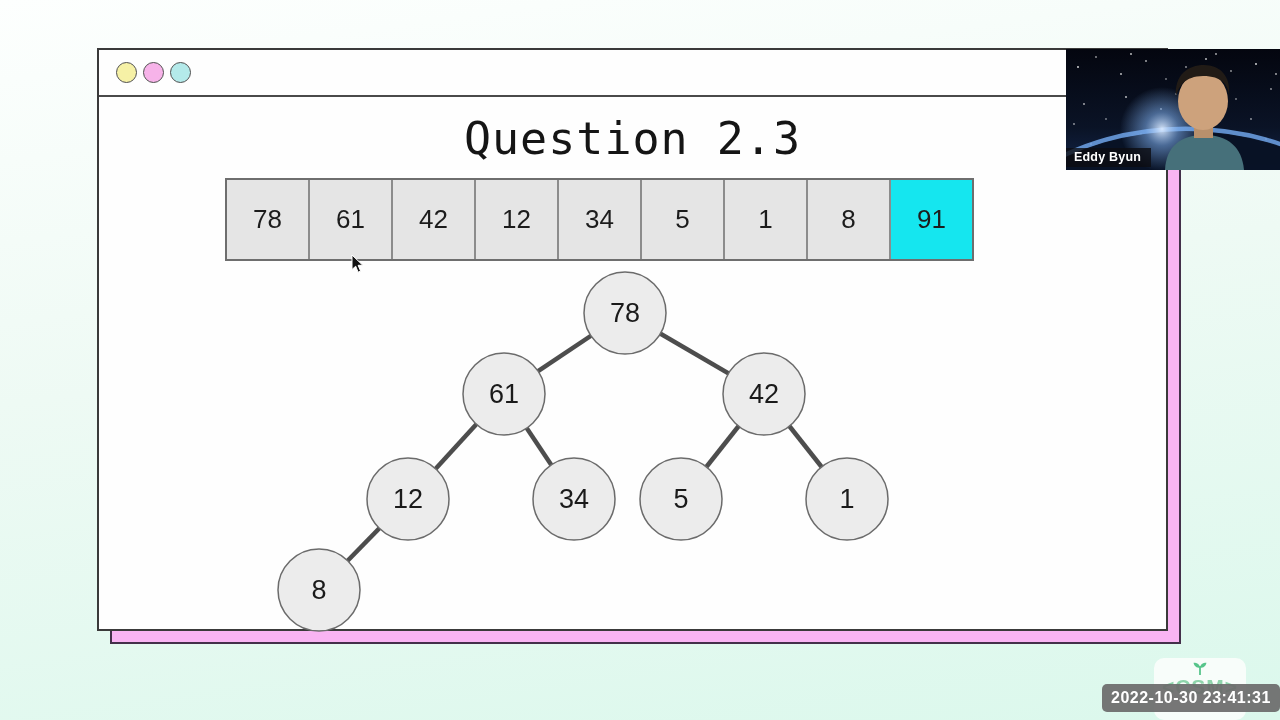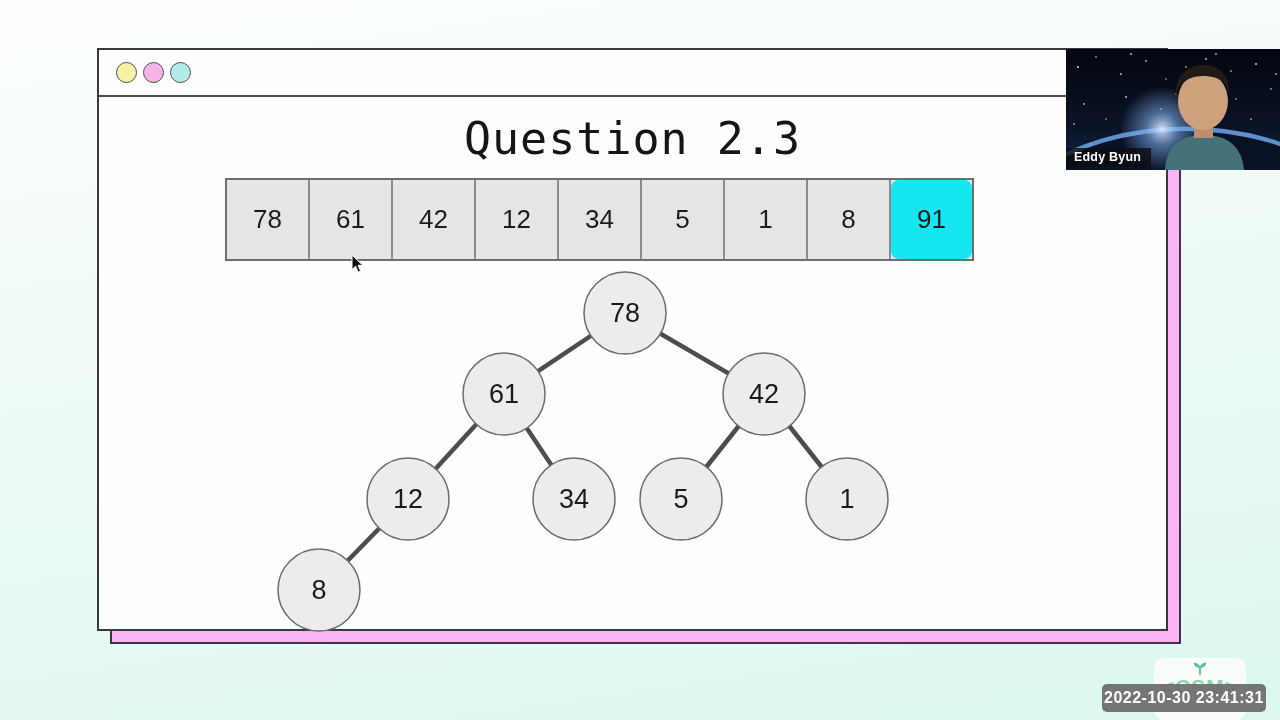--- a/index.html
+++ b/index.html
@@ -70,21 +70,21 @@
     display:flex; flex-direction:column; align-items:center; padding-top:3px;
     box-sizing:border-box;
   }
   .logo-text {
     font-size:21px; font-weight:bold; color:#8fd4ab; letter-spacing:1px;
     line-height:22px;
   }
 
   
   .timestamp {
-    position:absolute; left:1102px; top:684px; height:28px; padding:0 2px;
+    position:absolute; left:1102px; top:684px; height:28px; padding:0 9px;
     background:rgba(108,108,108,0.93); border-radius:5px; color:#ffffff;
     display:flex; align-items:center; font-size:16px; font-weight:bold;
     letter-spacing:0.5px; z-index:9; white-space:nowrap;
   }
 </style>
 </head>
 <body>
 
 <div class="window-shadow" style="background: rgb(249, 180, 243);"></div>
 
@@ -97,21 +97,21 @@
   <div class="page-title">Question 2.3</div>
   <div class="array-row">
       <div class="cell">78</div>
       <div class="cell">61</div>
       <div class="cell">42</div>
       <div class="cell">12</div>
       <div class="cell">34</div>
       <div class="cell">5</div>
       <div class="cell">1</div>
       <div class="cell">8</div>
-      <div class="cell" style="background: rgb(21, 230, 239); border-radius: 8px;">91</div>
+      <div class="cell" style="background: rgb(21, 230, 239);">91</div>
     </div>
 </div>
 
 <svg class="tree-svg" width="1280" height="720">
     <line x1="625" y1="313" x2="504" y2="394" class="tree-edge"></line>
     <line x1="625" y1="313" x2="764" y2="394" class="tree-edge"></line>
     <line x1="504" y1="394" x2="408" y2="499" class="tree-edge"></line>
     <line x1="504" y1="394" x2="574" y2="499" class="tree-edge"></line>
     <line x1="764" y1="394" x2="681" y2="499" class="tree-edge"></line>
     <line x1="764" y1="394" x2="847" y2="499" class="tree-edge"></line>

